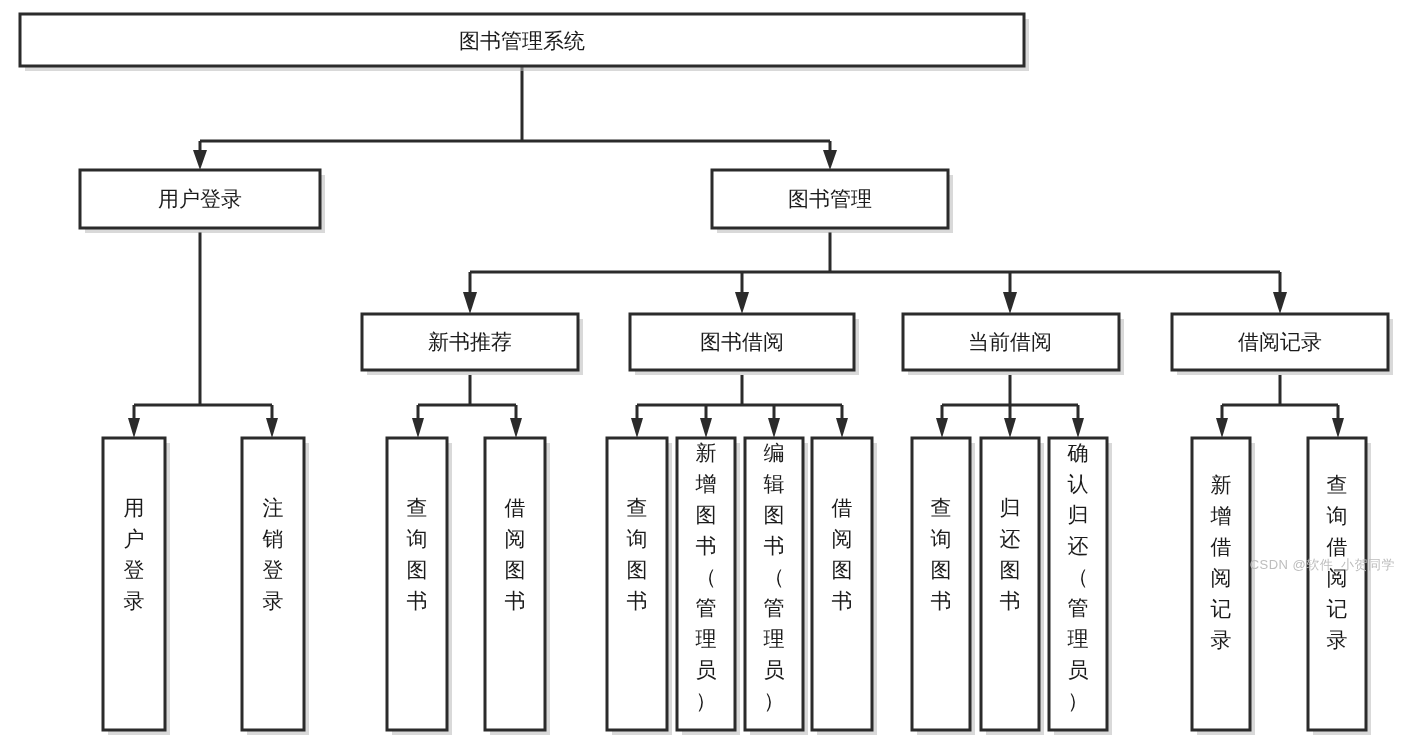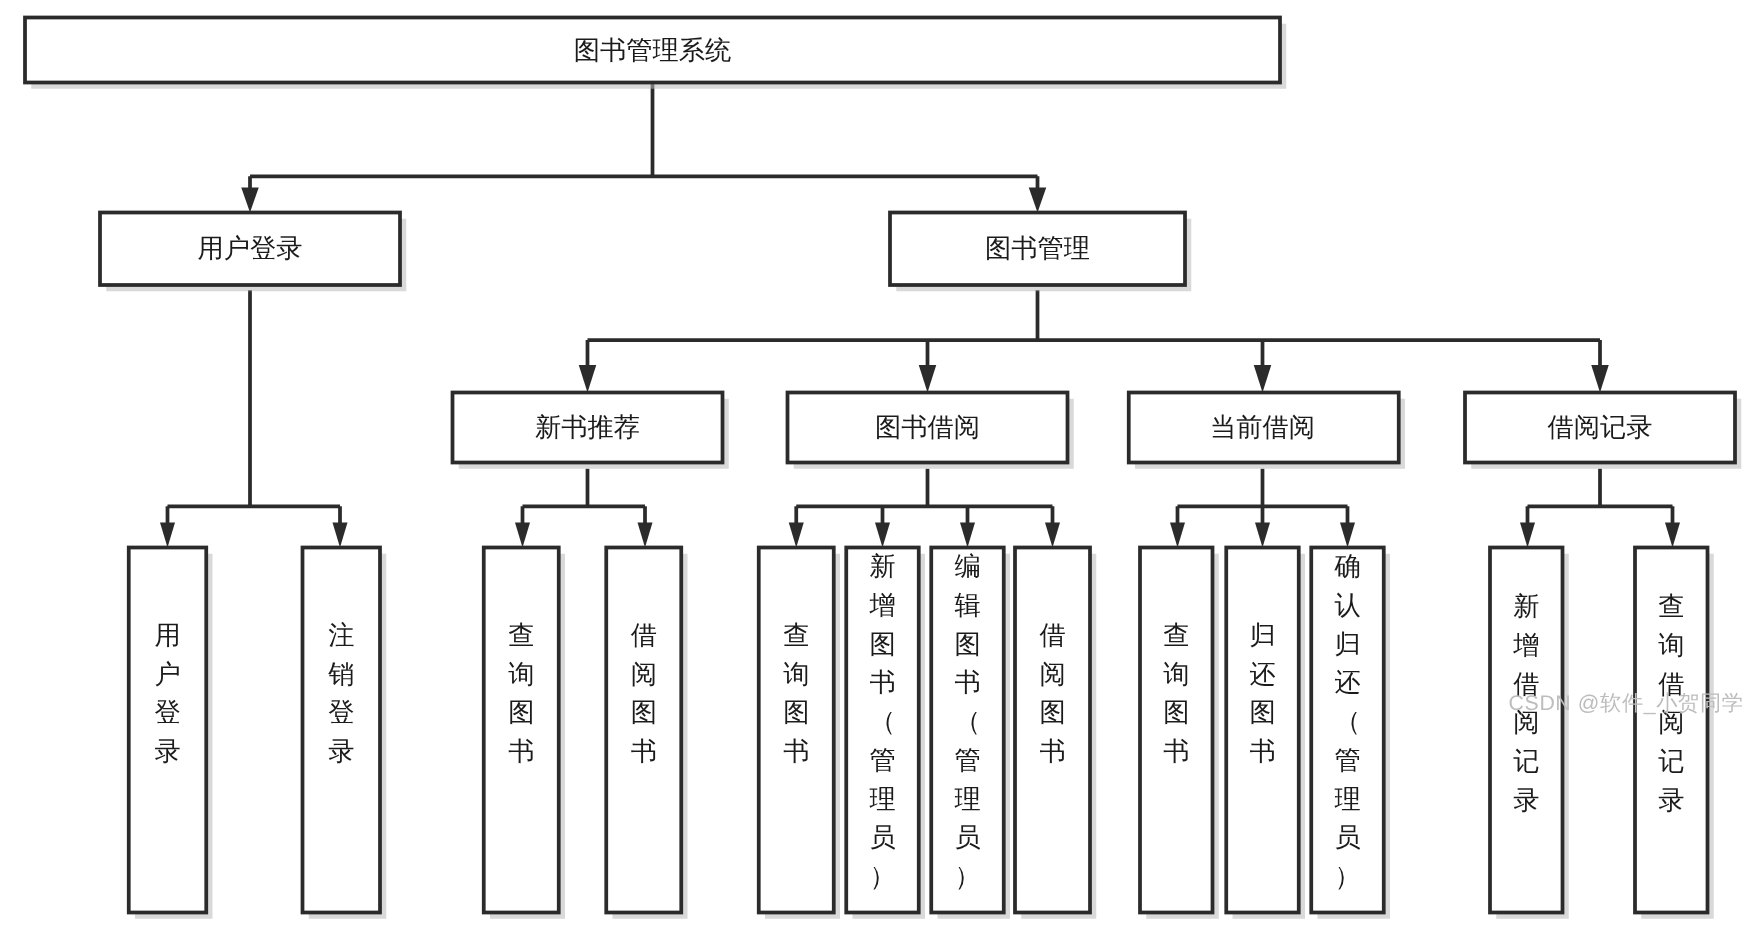--- a/index.html
+++ b/index.html
@@ -54,21 +54,21 @@
     font-family: "Liberation Sans", "DejaVu Sans", sans-serif;
     fill: #1b1b1b;
     font-size: 21px;
     text-anchor: middle;
   }
   .watermark {
     position: absolute;
     right: 10px;
     bottom: 6px;
     font-family: "Liberation Sans", "DejaVu Sans", sans-serif;
-    font-size: 17px;
+    font-size: 13px;
     color: #bdbdbd;
     letter-spacing: 0.5px;
     white-space: nowrap;
     pointer-events: none;
     text-align: right;
   }
 </style>
 </head>
 <body>
 

